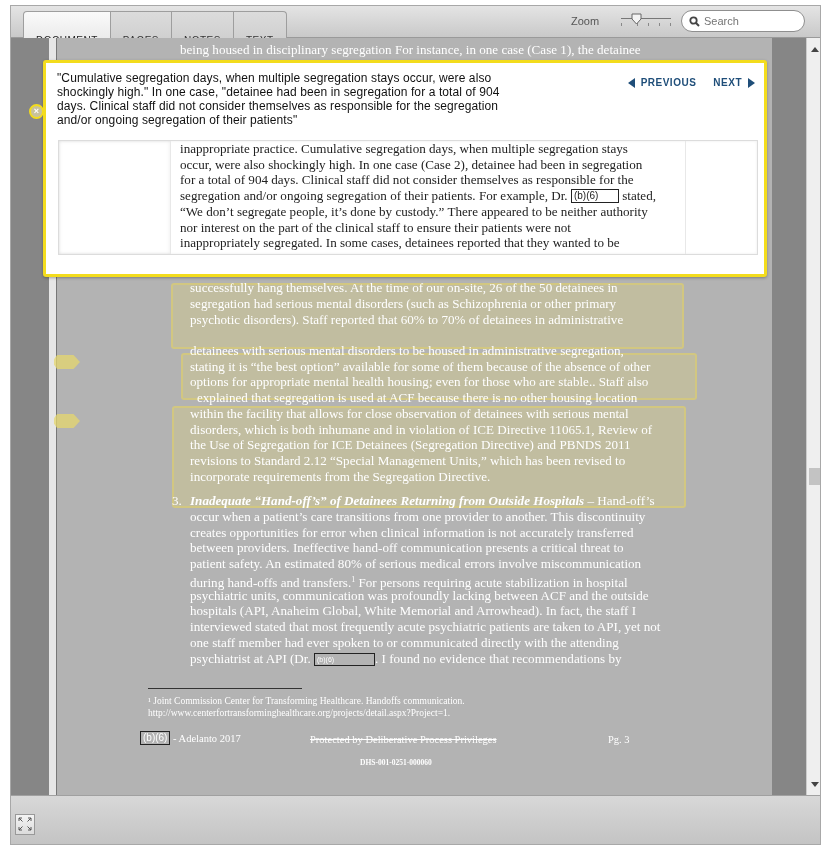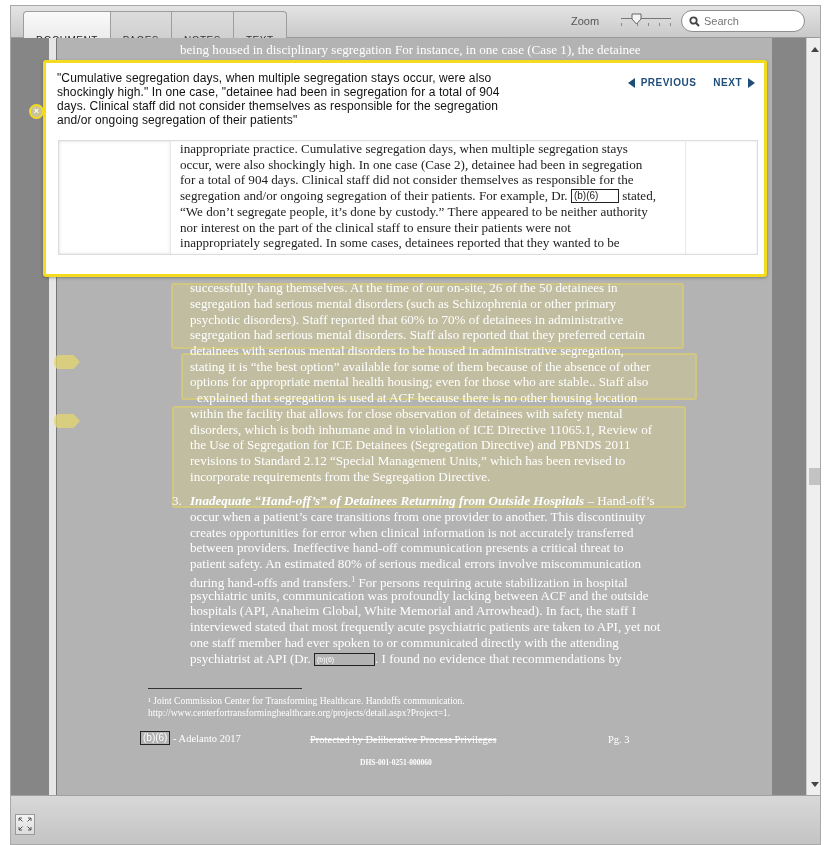--- a/index.html
+++ b/index.html
@@ -104,26 +104,25 @@
     <div class="hl" style="left:160px; top:245px; width:513px; height:66px;"></div>
     <div class="hl" style="left:170px; top:315px; width:516px; height:47px;"></div>
     <div class="hl" style="left:161px; top:368px; width:514px; height:102px;"></div>
 
     <div class="note-marker" style="left:43px; top:317px;"></div>
     <div class="note-marker" style="left:43px; top:376px;"></div>
 
     <div class="pagetext" style="left:179px; top:242px;">successfully hang themselves. At the time of our on-site, 26 of the 50 detainees in</div>
     <div class="pagetext" style="left:179px; top:258px;">segregation had serious mental disorders (such as Schizophrenia or other primary</div>
     <div class="pagetext" style="left:179px; top:274px;">psychotic disorders). Staff reported that 60% to 70% of detainees in administrative</div>
-    <div class="pagetext" style="left:179px; top:289px;">segregation had serious mental disorders. Staff also reported that they preferred certain</div>
     <div class="pagetext" style="left:179px; top:305px;">detainees with serious mental disorders to be housed in administrative segregation,</div>
     <div class="pagetext" style="left:179px; top:321px;">stating it is “the best option” available for some of them because of the absence of other</div>
     <div class="pagetext" style="left:179px; top:336px;">options for appropriate mental health housing; even for those who are stable.. Staff also</div>
     <div class="pagetext" style="left:186px; top:352px;">explained that segregation is used at ACF because there is no other housing location</div>
-    <div class="pagetext" style="left:179px; top:368px;">within the facility that allows for close observation of detainees with safety mental</div>
+    <div class="pagetext" style="left:179px; top:368px;">within the facility that allows for close observation of detainees with serious mental</div>
     <div class="pagetext" style="left:179px; top:384px;">disorders, which is both inhumane and in violation of ICE Directive 11065.1, Review of</div>
     <div class="pagetext" style="left:179px; top:399px;">the Use of Segregation for ICE Detainees (Segregation Directive) and PBNDS 2011</div>
     <div class="pagetext" style="left:179px; top:415px;">revisions to Standard 2.12 “Special Management Units,” which has been revised to</div>
     <div class="pagetext" style="left:179px; top:431px;">incorporate requirements from the Segregation Directive.</div>
 
     <div class="pagetext" style="left:161px; top:455px;">3.</div>
     <div class="pagetext" style="left:179px; top:455px;"><b><i>Inadequate “Hand-off’s” of Detainees Returning from Outside Hospitals</i></b><span> – Hand-off’s</span></div>
     <div class="pagetext" style="left:179px; top:471px;">occur when a patient’s care transitions from one provider to another. This discontinuity</div>
     <div class="pagetext" style="left:179px; top:487px;">creates opportunities for error when clinical information is not accurately transferred</div>
     <div class="pagetext" style="left:179px; top:502px;">between providers. Ineffective hand-off communication presents a critical threat to</div>

